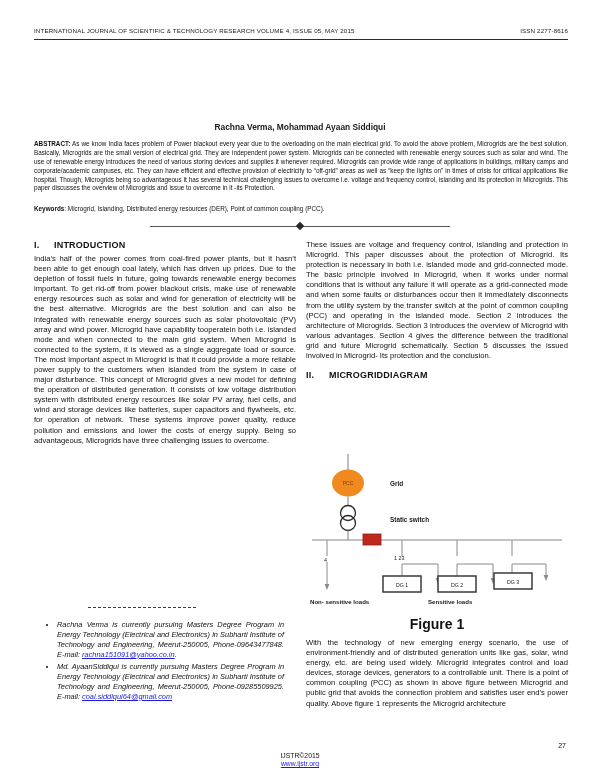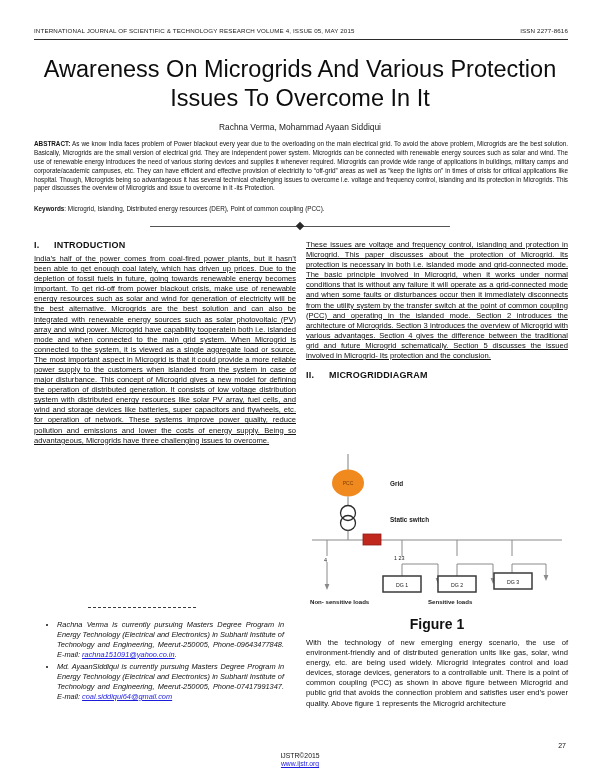--- a/index.html
+++ b/index.html
@@ -60,20 +60,21 @@
     color: #0d0d0d;
   }
   .byline {
     position: absolute;
     left: 40px;
     top: 122px;
     width: 520px;
     text-align: center;
     font-size: 8.4px;
     color: #202020;
+    font-weight: bold;
   }
   
   .abstract {
     position: absolute;
     left: 34px;
     top: 140px;
     width: 534px;
     font-size: 6.35px;
     line-height: 1.40;
     text-align: justify;
@@ -124,21 +125,21 @@
   .col-right { left: 306px; }
   .sec-head {
     font-size: 9px;
     font-weight: 700;
     letter-spacing: 0.2px;
     margin: 0 0 2px 0;
     display: flex;
     gap: 9px;
   }
   .sec-head .sec-num { min-width: 11px; }
-  .body-p { margin: 0 0 0 0; text-decoration: underline; }
+  .body-p { margin: 0 0 0 0; }
   
   .footnote-wrap {
     position: absolute;
     left: 34px;
     top: 607px;
     width: 262px;
   }
   .fn-rule {
     width: 108px;
     margin-left: 54px;
@@ -216,21 +217,20 @@
 <body>
 
 <div class="page">
 
   <div class="running-head">
     <span class="rh-left">INTERNATIONAL JOURNAL OF SCIENTIFIC &amp; TECHNOLOGY RESEARCH VOLUME 4, ISSUE 05, MAY 2015</span>
     <span class="rh-right">ISSN 2277-8616</span>
   </div>
   <div class="head-rule"></div>
 
-  <div class="title">Awareness On Microgrids And Various Protection Issues To Overcome In It</div>
   <div class="byline">Rachna Verma, Mohammad Ayaan Siddiqui</div>
 
   <div class="abstract">
     <b>ABSTRACT:</b><span> As we know India faces problem of Power blackout every year due to the overloading on the main electrical grid. To avoid the above problem, Microgrids are the best solution. Basically, Microgrids are the small version of electrical grid. They are independent power system. Microgrids can be connected with renewable energy sources such as solar and wind. The use of renewable energy introduces the need of various storing devices and supplies it whenever required. Microgrids can provide wide range of applications in buildings, military camps and corporate/academic campuses, etc. They can have efficient and effective provision of electricity to “off-grid” areas as well as “keep the lights on” in times of crisis for critical applications like hospital. Though, Microgrids being so advantageous it has several technical challenging issues to overcome i.e. voltage and frequency control, islanding and its protection in Microgrids. This paper discusses the overview of Microgrids and issue to overcome in it -its Protection.</span>
   </div>
 
   <div class="keywords">
     <b>Keywords</b><span>: Microgrid, Islanding, Distributed energy resources (DER), Point of common coupling (PCC).</span>
   </div>
 
@@ -314,21 +314,21 @@
   <div class="fig-caption">Figure 1</div>
   <div class="fig-after">With the technology of new emerging energy scenario, the use of environment-friendly and of distributed generation units like gas, solar, wind energy, etc. are being used widely. Microgrid integrates control and load devices, storage devices, generators to a controllable unit. There is a point of common coupling (PCC) as shown in above figure between Microgrid and public grid that avoids the connection problem and satisfies user end’s power quality. Above figure 1 represents the Microgrid architecture</div>
 
   <div class="footnote-wrap">
     <div class="fn-rule"></div>
     <ul class="fn-list">
       <li>
         <span>Rachna Verma is currently pursuing Masters Degree Program in Energy Technology (Electrical and Electronics) in Subharti Institute of Technology and Engineering, Meerut-250005, Phone-09643477848. E-mail: </span><a class="link" href="#">rachna151091@yahoo.co.in</a><span>.</span>
       </li>
       <li>
-        <span>Md. AyaanSiddiqui is currently pursuing Masters Degree Program in Energy Technology (Electrical and Electronics) in Subharti Institute of Technology and Engineering, Meerut-250005, Phone-07417991347. E-mail: </span><a class="link" href="#">coal.siddiqui64@gmail.com</a><span></span>
+        <span>Md. AyaanSiddiqui is currently pursuing Masters Degree Program in Energy Technology (Electrical and Electronics) in Subharti Institute of Technology and Engineering, Meerut-250005, Phone-09285509925. E-mail: </span><a class="link" href="#">coal.siddiqui64@gmail.com</a><span></span>
       </li>
     </ul>
   </div>
 
   <div class="page-num">27</div>
   <div class="footer">
     <div>IJSTR©2015</div>
     <div class="fline2">www.ijstr.org</div>
   </div>
 

